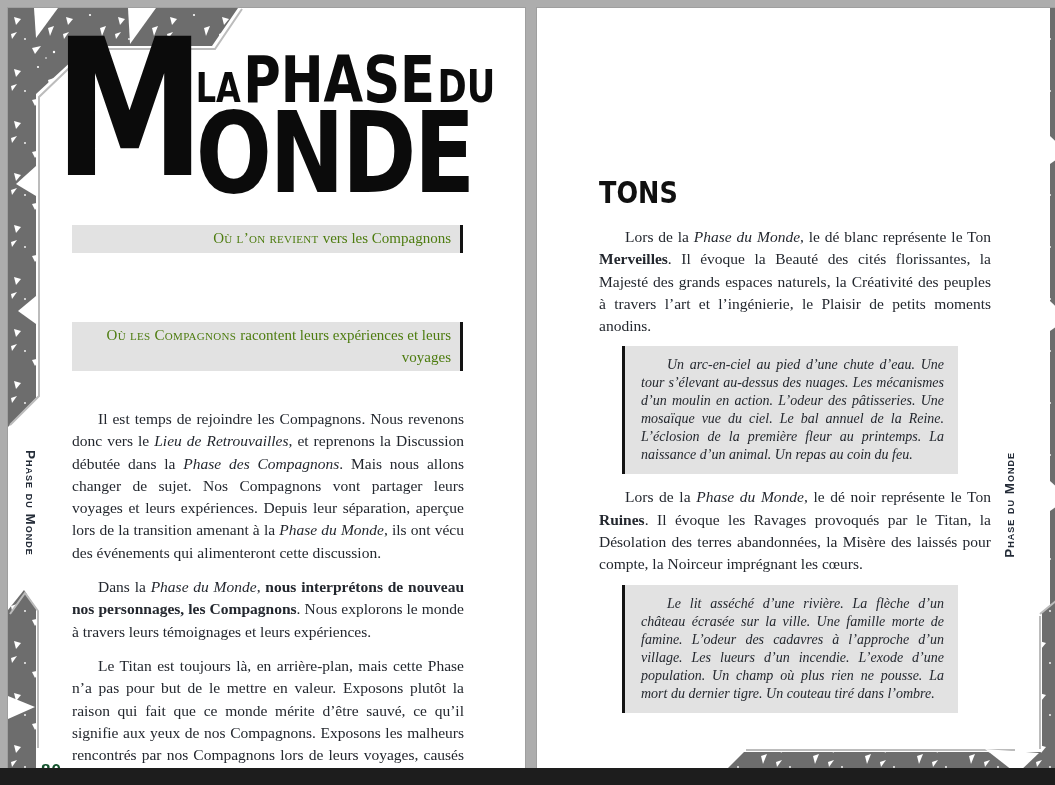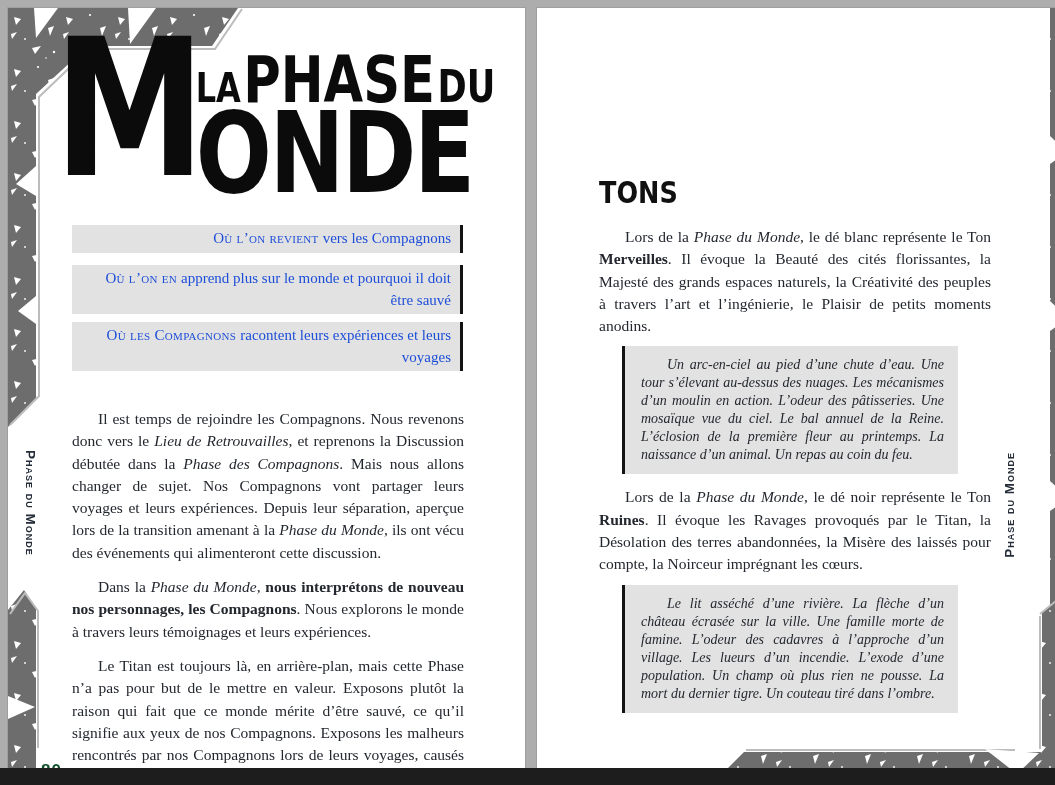--- a/index.html
+++ b/index.html
@@ -27,21 +27,21 @@
   .t-row1 { display:flex; align-items:baseline; margin-top:10px; }
   .t-la   { font-size:40px; line-height:1; }
   .t-phase{ font-size:64px; line-height:1; margin:0 3px; }
   .t-du   { font-size:44px; line-height:1; }
   .t-row2 { font-size:112px; line-height:0.82; letter-spacing:-3px; margin-top:-4px; }
 
   
   .note-box {
     position:absolute; left:64px; width:391px; box-sizing:border-box;
     background:#e2e2e2; border-right:3px solid #131313;
-    color:#1d4ed8; font-size:15px; line-height:21.5px; text-align:right;
+    color:#4d7c0f; font-size:15px; line-height:21.5px; text-align:right;
     padding:3px 9px 3px 8px;
   }
   .note-box .sc { font-variant:small-caps; letter-spacing:0.3px; }
   #note-box-1 { top:217px; }
   #note-box-2 { top:257px; }
   #note-box-3 { top:314px; }
 
   
   .body-col-left  { position:absolute; left:64px; top:388px; width:392px; }
   .body-col-right { position:absolute; left:62px; top:168px; width:392px; }
@@ -120,23 +120,20 @@
           <span class="t-phase">Phase</span>
           <span class="t-du">du</span>
         </span>
         <span class="t-row2">onde</span>
       </span>
     </div>
 
     <div class="note-box" id="note-box-1">
       <span><span class="sc">Où l’on revient </span><span>vers les Compagnons</span></span>
     </div>
-    <div class="note-box" id="note-box-2">
-      <span><span class="sc">Où l’on en </span><span>apprend plus sur le monde et pourquoi il doit être sauvé</span></span>
-    </div>
     <div class="note-box" id="note-box-3">
       <span><span class="sc">Où les Compagnons </span><span>racontent leurs expériences et leurs voyages</span></span>
     </div>
 
     <div class="body-col-left">
       <p class="body"><span>Il est temps de rejoindre les Compagnons. Nous revenons donc vers le </span><em>Lieu de Retrouvailles</em><span>, et reprenons la Discussion débutée dans la </span><em>Phase des Compagnons</em><span>. Mais nous allons changer de sujet. Nos Compagnons vont partager leurs voyages et leurs expériences. Depuis leur séparation, aperçue lors de la transition amenant à la </span><em>Phase du Monde</em><span>, ils ont vécu des événements qui alimenteront cette discussion.</span></p>
       <p class="body"><span>Dans la </span><em>Phase du Monde</em><span>, </span><strong>nous interprétons de nouveau nos personnages, les Compagnons</strong><span>. Nous explorons le monde à travers leurs témoignages et leurs expériences.</span></p>
       <p class="body"><span>Le Titan est toujours là, en arrière-plan, mais cette Phase n’a pas pour but de le mettre en valeur. Exposons plutôt la raison qui fait que ce monde mérite d’être sauvé, ce qu’il signifie aux yeux de nos Compagnons. Exposons les malheurs rencontrés par nos Compagnons lors de leurs voyages, causés par le Titan ou d’autres personnes, ainsi que les merveilles qui ont illuminé leurs pérégrinations.</span></p>
     </div>
 

